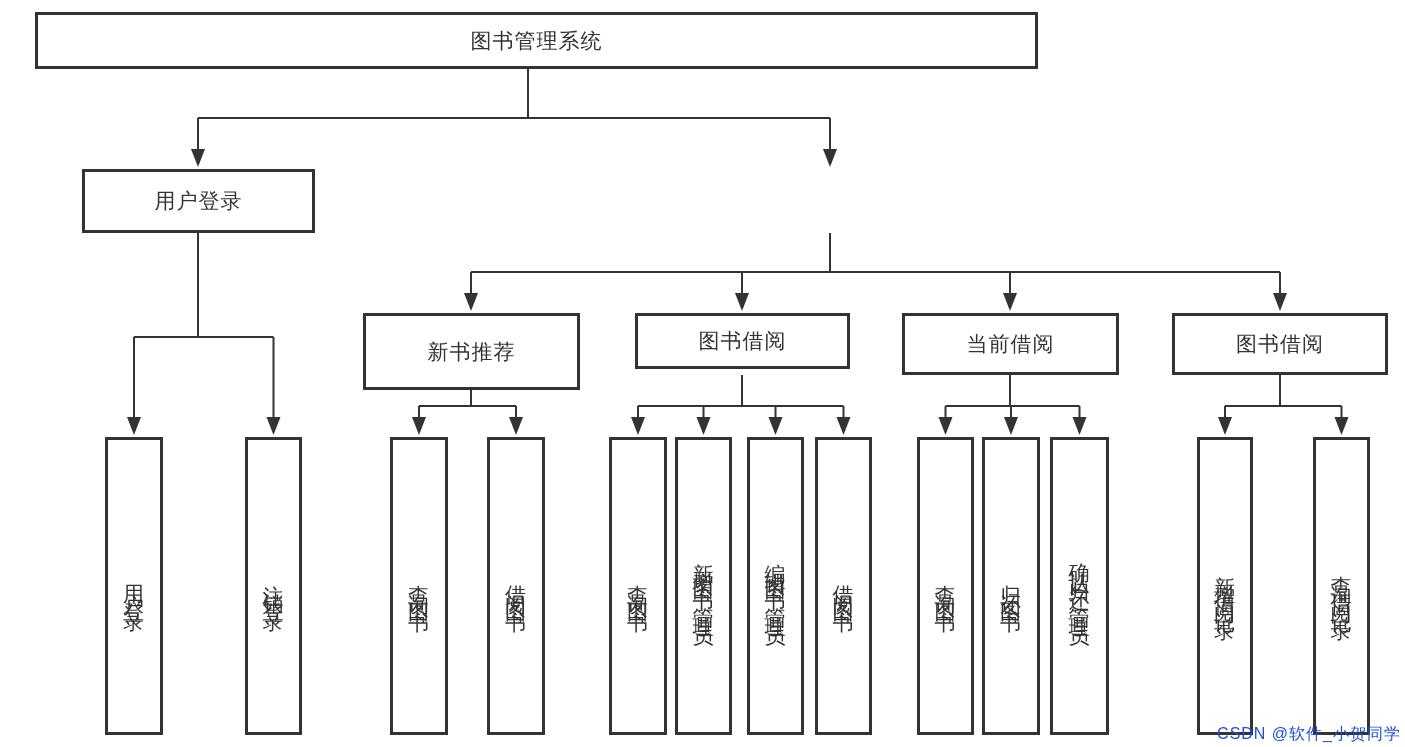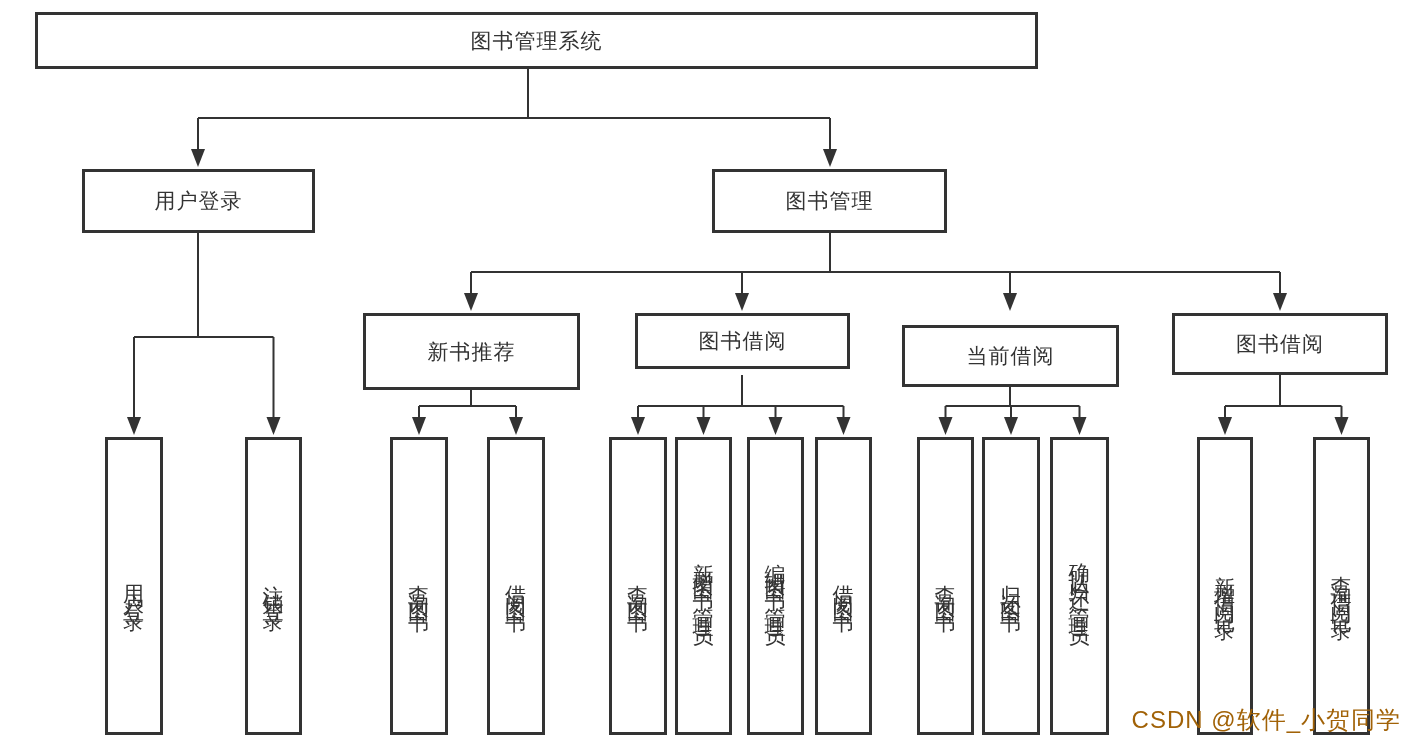--- a/index.html
+++ b/index.html
@@ -40,42 +40,42 @@
     letter-spacing: 9px;
     line-height: 1;
     white-space: normal;
   }
   
   #n-root           { left: 20px;   top: 12px;  width: 1003px; height: 57px; margin-left: 15px; }
   #n-user-login     { left: 82px;   top: 169px; width: 233px;  height: 64px; }
   #n-book-mgmt      { left: 712px;  top: 169px; width: 235px;  height: 64px; }
   #n-new-book       { left: 363px;  top: 313px; width: 217px;  height: 77px; }
   #n-book-borrow    { left: 635px;  top: 313px; width: 215px;  height: 56px; }
-  #n-current-borrow { left: 902px;  top: 313px; width: 217px;  height: 62px; margin-top: 12px; }
+  #n-current-borrow { left: 902px;  top: 313px; width: 217px;  height: 62px; }
   #n-borrow-record  { left: 1172px; top: 313px; width: 216px;  height: 62px; }
   
   #v-user-login     { left: 105px;  width: 58px; }
   #v-logout         { left: 245px;  width: 57px; }
   #v-query-book-1   { left: 390px;  width: 58px; }
   #v-borrow-book-1  { left: 487px;  width: 58px; }
   #v-query-book-2   { left: 609px;  width: 58px; }
   #v-add-book       { left: 675px;  width: 57px; }
   #v-edit-book      { left: 747px;  width: 57px; }
   #v-borrow-book-2  { left: 815px;  width: 57px; }
   #v-query-book-3   { left: 917px;  width: 57px; }
   #v-return-book    { left: 982px;  width: 58px; }
   #v-confirm-return { left: 1050px; width: 59px; }
   #v-add-record     { left: 1197px; width: 56px; }
   #v-query-record   { left: 1313px; width: 57px; }
   .watermark {
     position: absolute;
     right: 4px;
-    bottom: 11px;
-    font-size: 24px;
-    color: #a16207;
+    bottom: 2px;
+    font-size: 16px;
+    color: #1d4ed8;
     letter-spacing: 1px;
   }
 </style>
 </head>
 <body>
 
 <div class="canvas">
 
   <svg class="wires" viewBox="0 0 1405 747" xmlns="http://www.w3.org/2000/svg">
     <g>
@@ -116,21 +116,20 @@
     <g>
       <path d="M1280 375 V406 M1225 406 H1341.5 M1225 406 V417 M1341.5 406 V417"></path>
       <polygon points="1218,417 1232,417 1225,435"></polygon>
       <polygon points="1334.5,417 1348.5,417 1341.5,435"></polygon>
     </g>
   </svg>
 
   <div class="node" id="n-root">图书管理系统</div>
 
   <div class="node" id="n-user-login">用户登录</div>
-  <div class="node" id="n-book-mgmt">图书管理</div>
 
   <div class="node" id="n-new-book">新书推荐</div>
   <div class="node" id="n-book-borrow">图书借阅</div>
   <div class="node" id="n-current-borrow">当前借阅</div>
   <div class="node" id="n-borrow-record">图书借阅</div>
 
   <div class="node vnode" id="v-user-login">用户登录</div>
   <div class="node vnode" id="v-logout">注销登录</div>
   <div class="node vnode" id="v-query-book-1">查询图书</div>
   <div class="node vnode" id="v-borrow-book-1">借阅图书</div>

